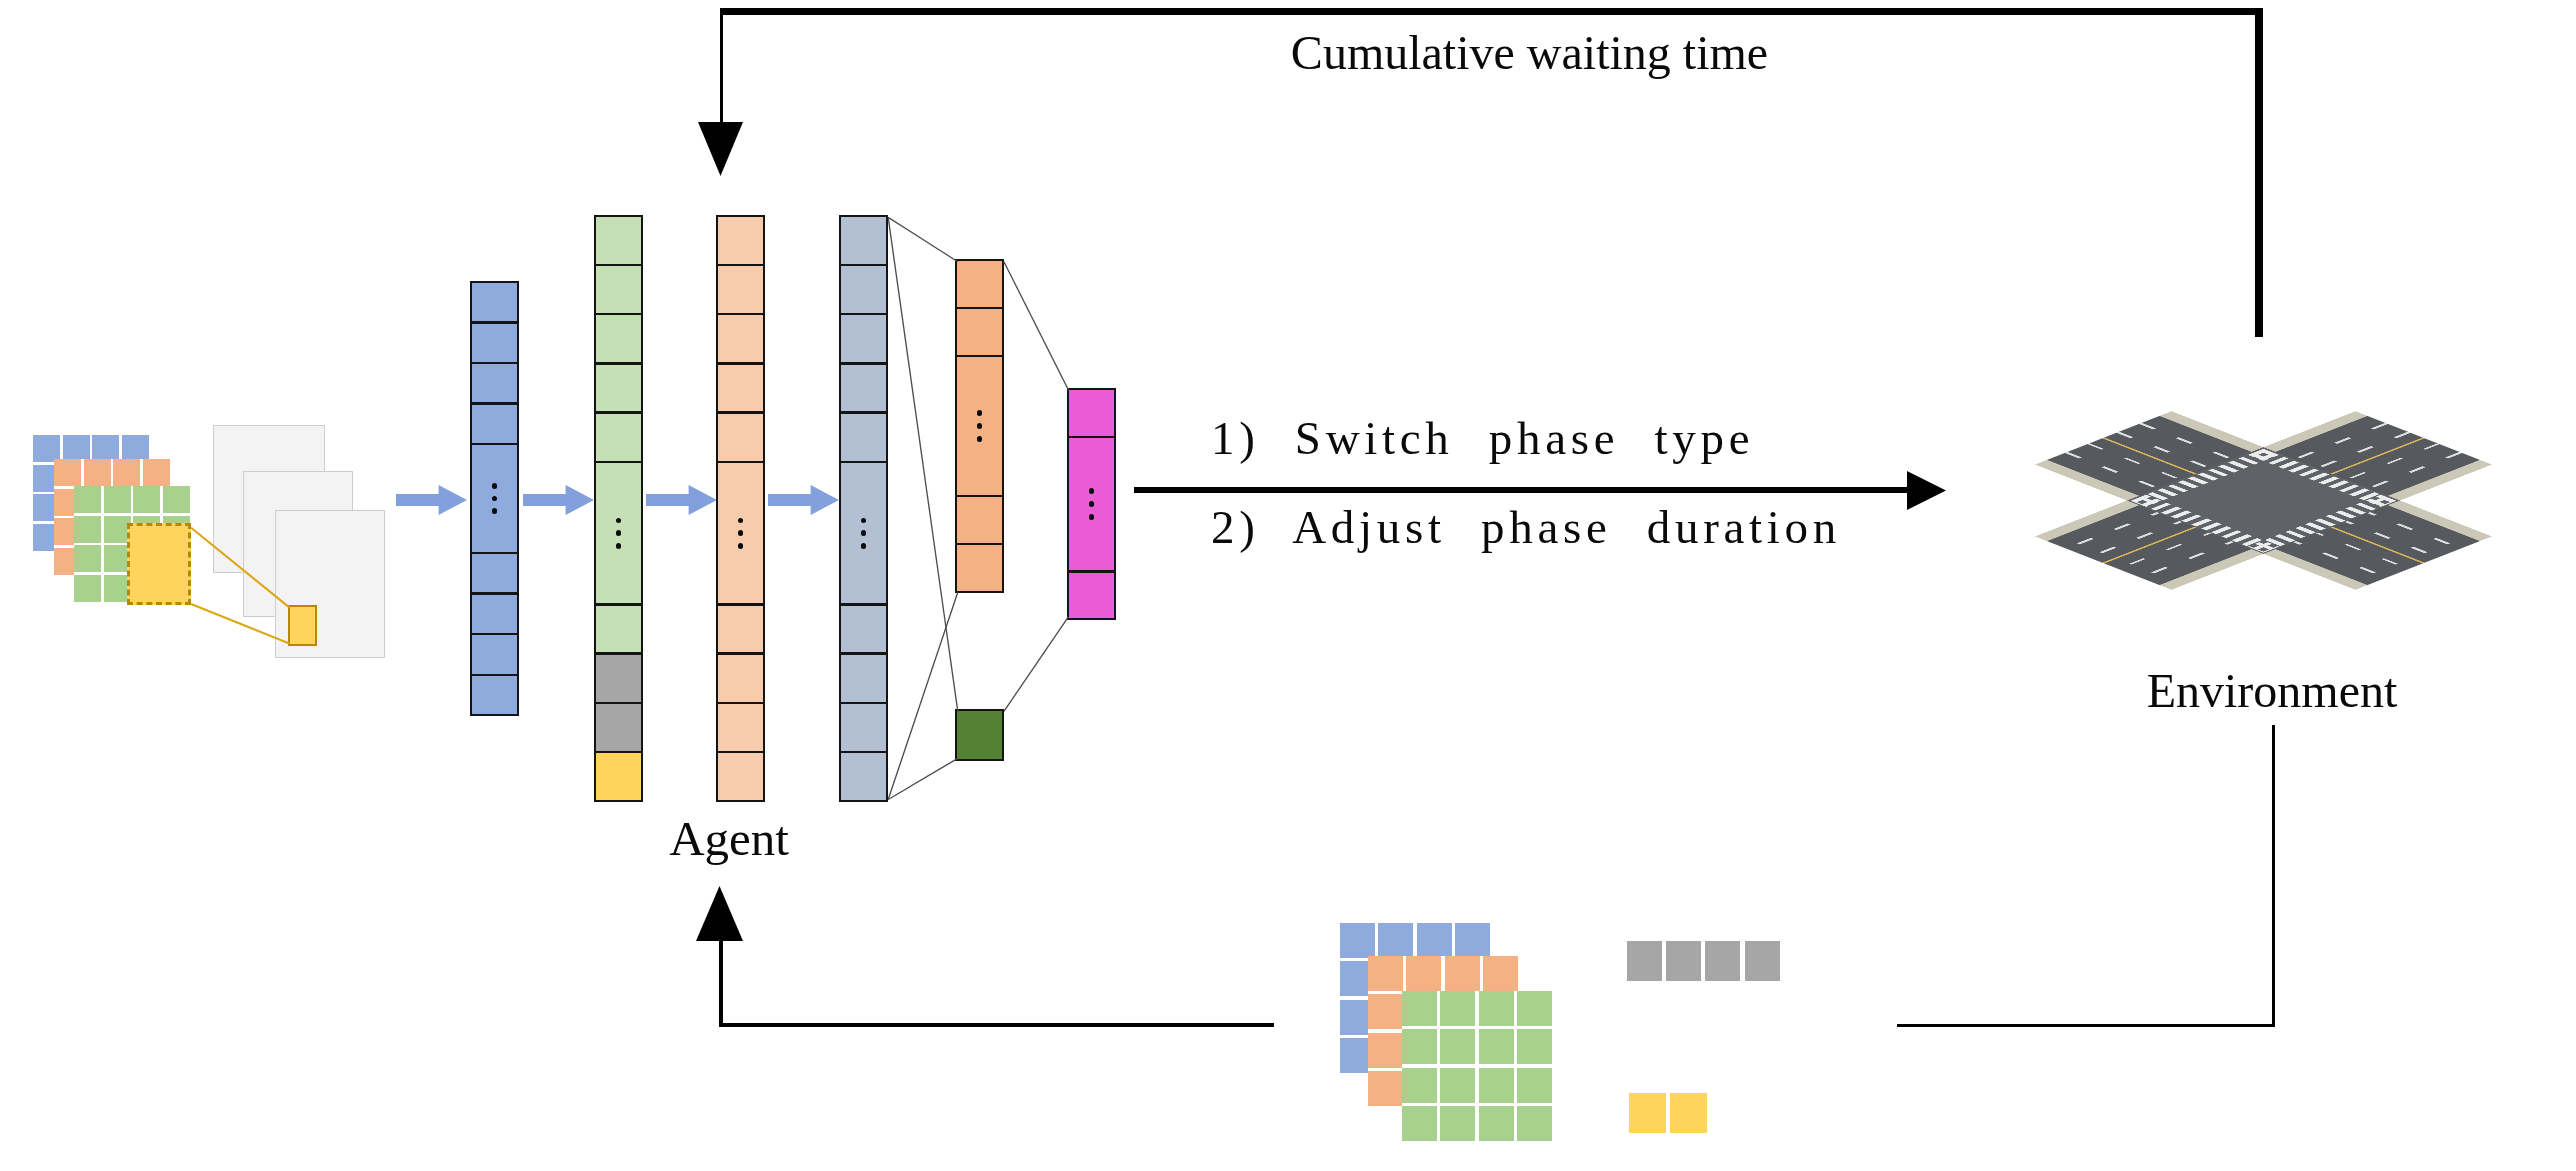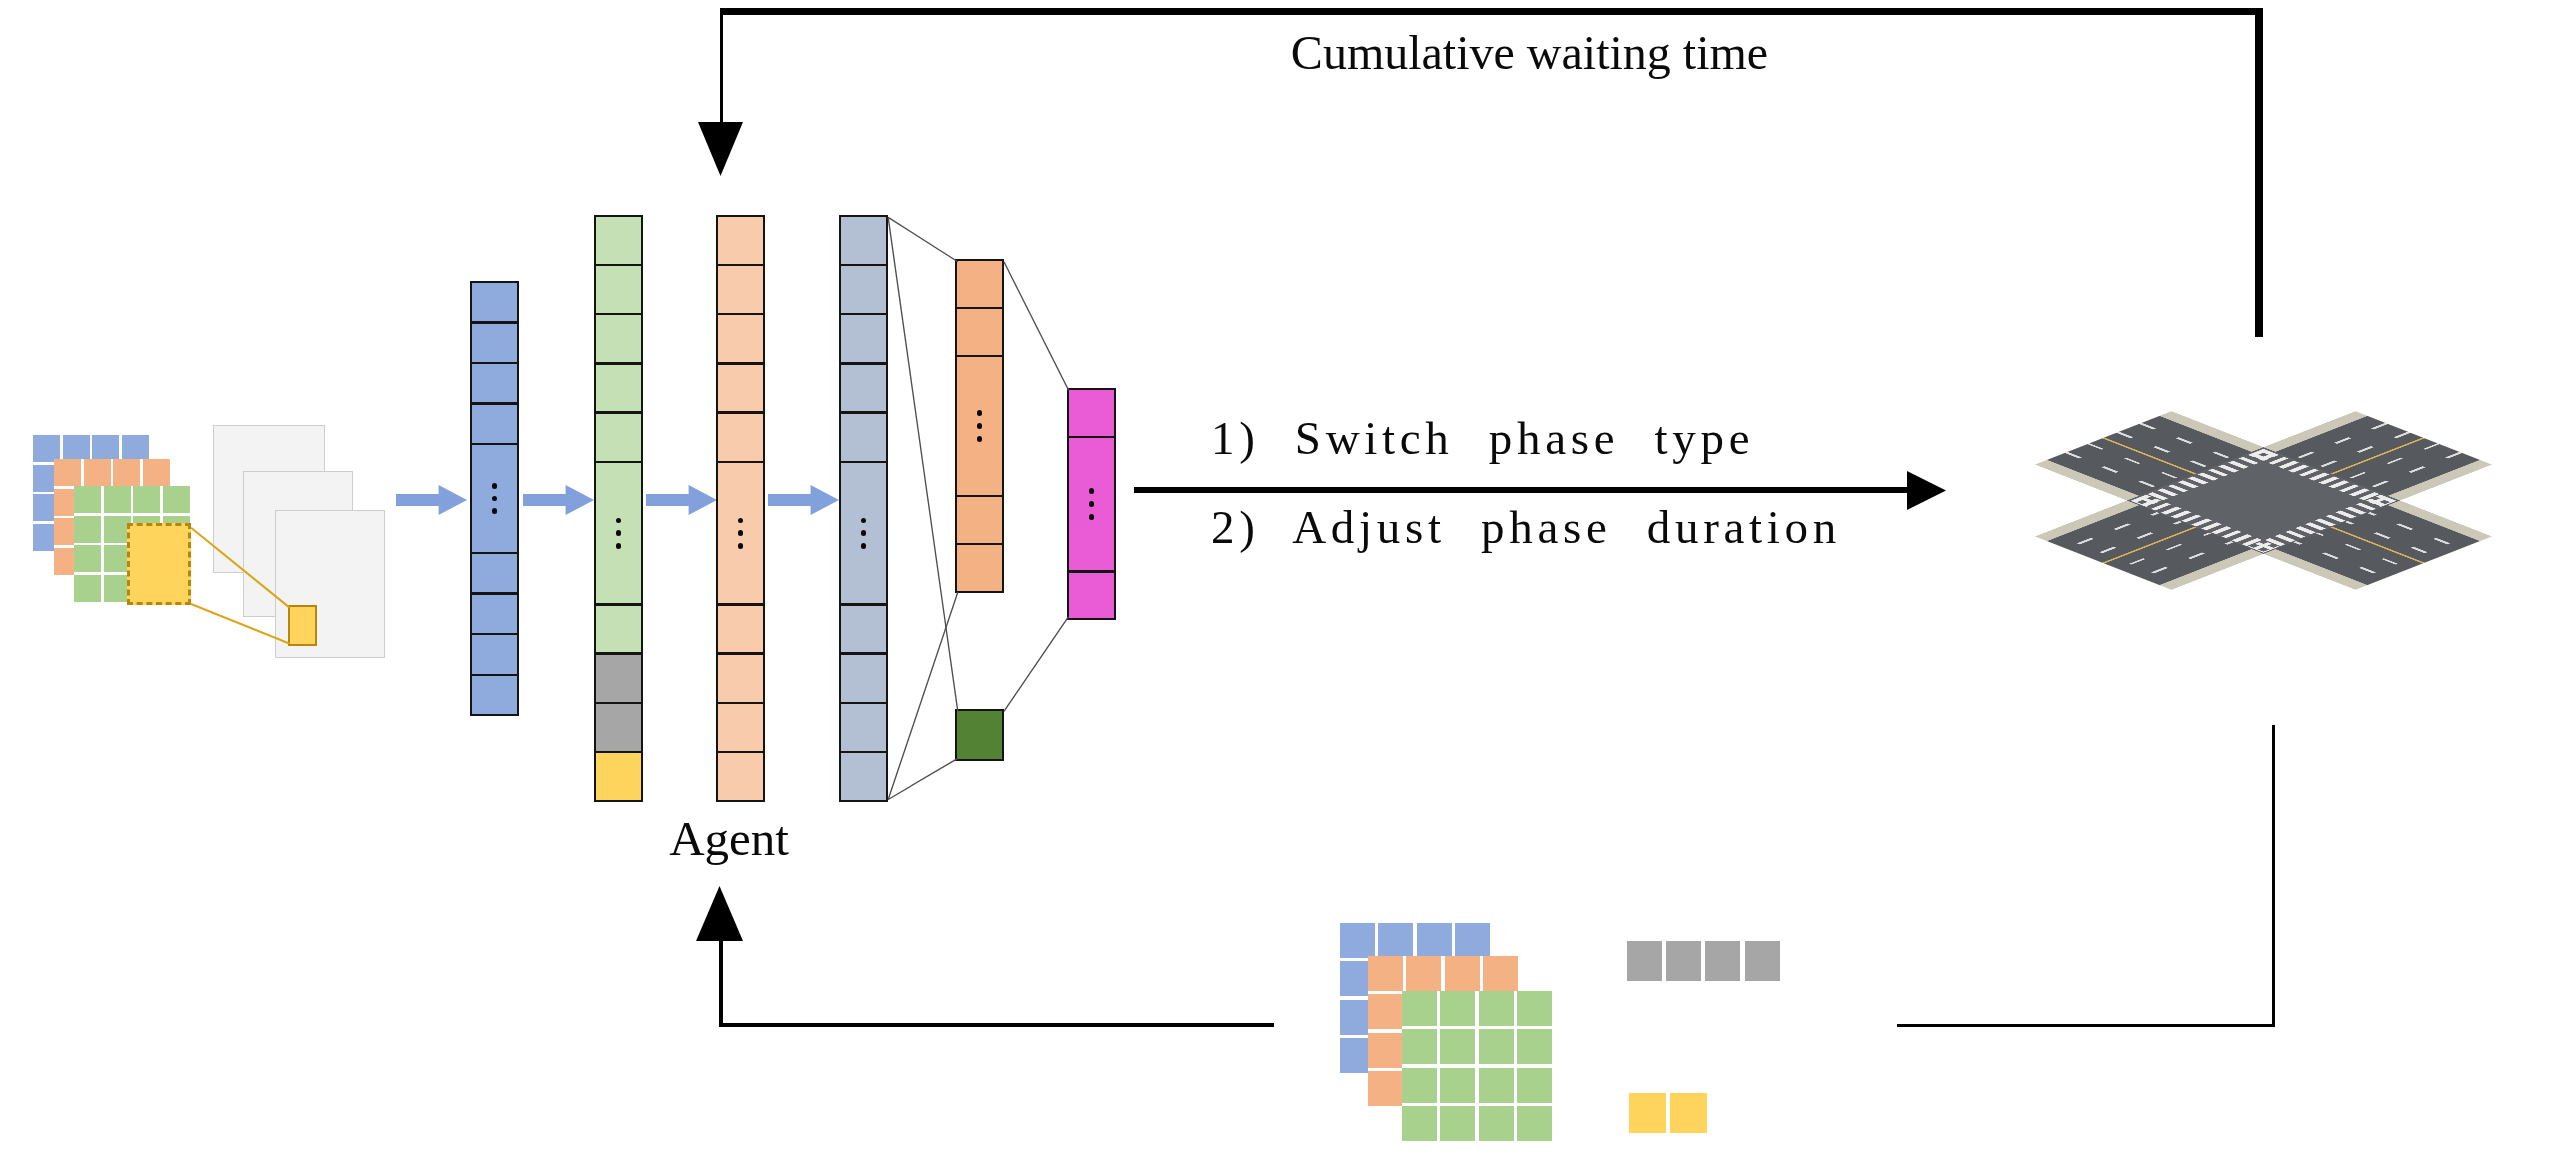--- a/index.html
+++ b/index.html
@@ -334,20 +334,21 @@
         </div>
       </div>
       <div class="junction">
         <div class="cw cw-top"></div>
         <div class="cw cw-bottom"></div>
         <div class="cw cw-left"></div>
         <div class="cw cw-right"></div>
       </div>
     </div>
   </div>
+  <div class="lbl" style="left:2038px;top:663px;width:428px;font-size:48px;">Environment</div>
 
   <div class="vline" style="left:2252px;top:725px;width:3.4px;height:302px;"></div>
   <div class="hline" style="left:1877px;top:1024px;width:377px;height:3.4px;"></div>
 
 
   <div class="hline" style="left:699px;top:1023px;width:555px;height:4.2px;"></div>
   <div class="vline" style="left:699px;top:933px;width:4.2px;height:92px;"></div>
   <div class="tri" style="left:676px;top:886px;width:47px;height:55px;clip-path:polygon(50% 0,100% 100%,0 100%);"></div>
 
 </div>

